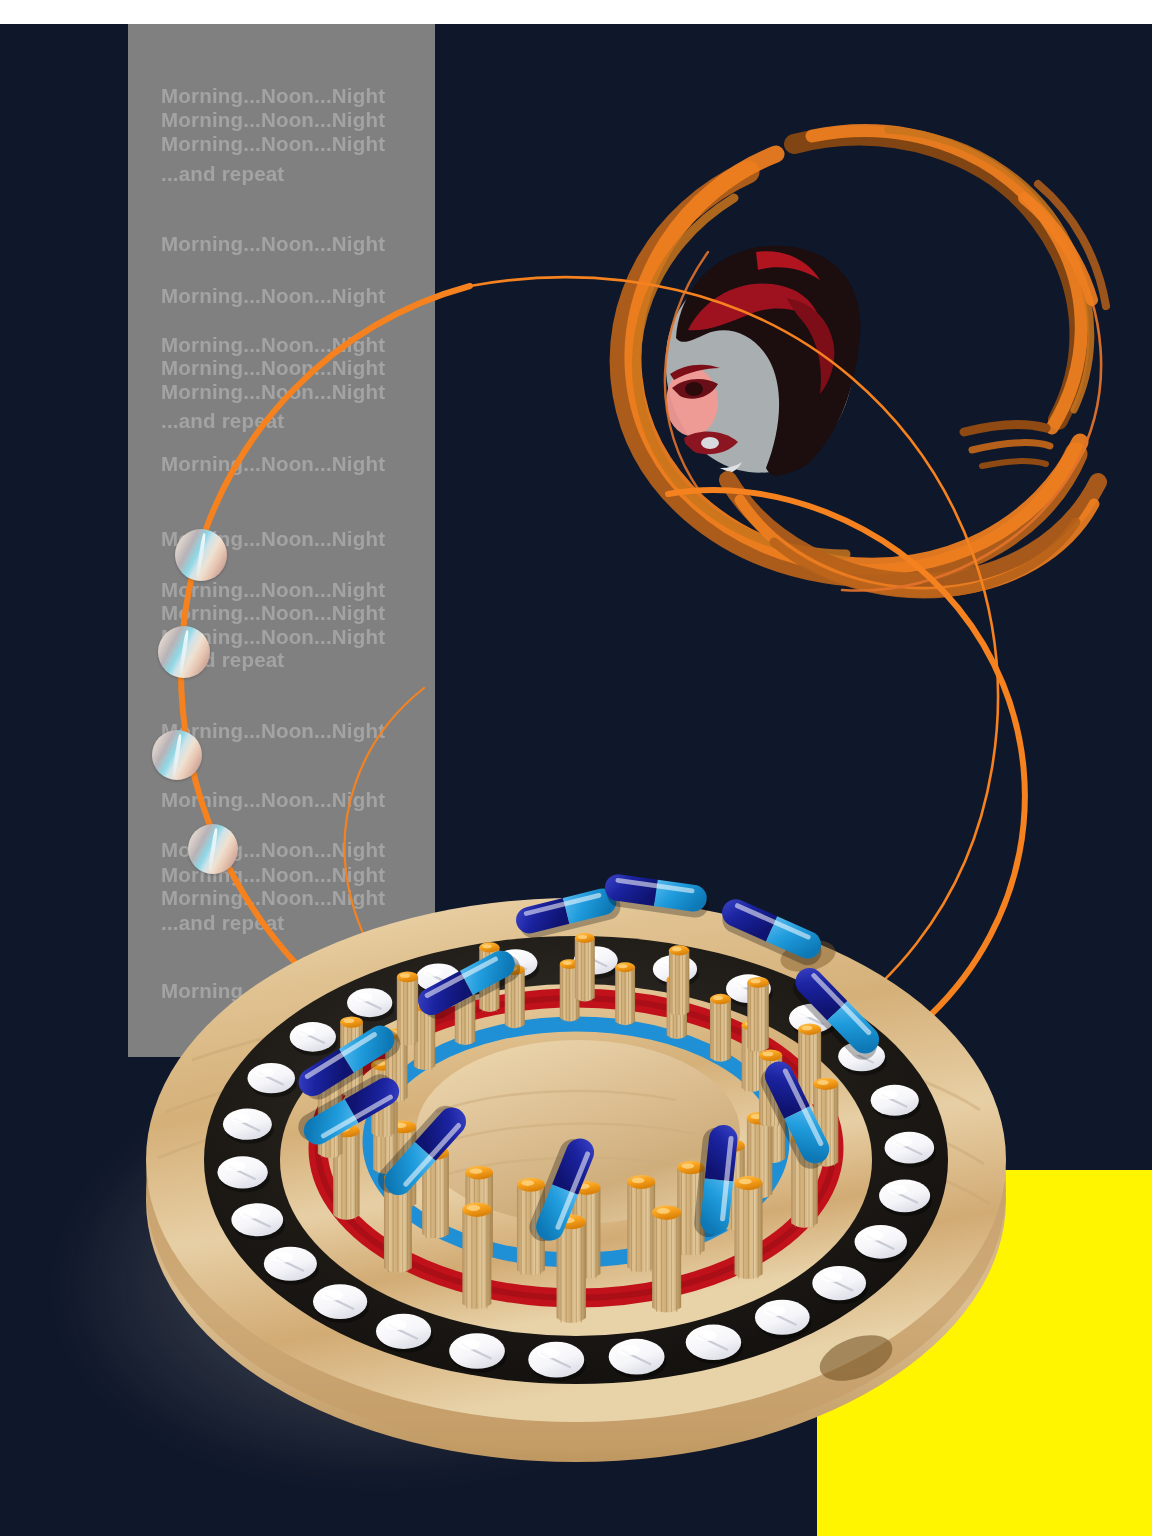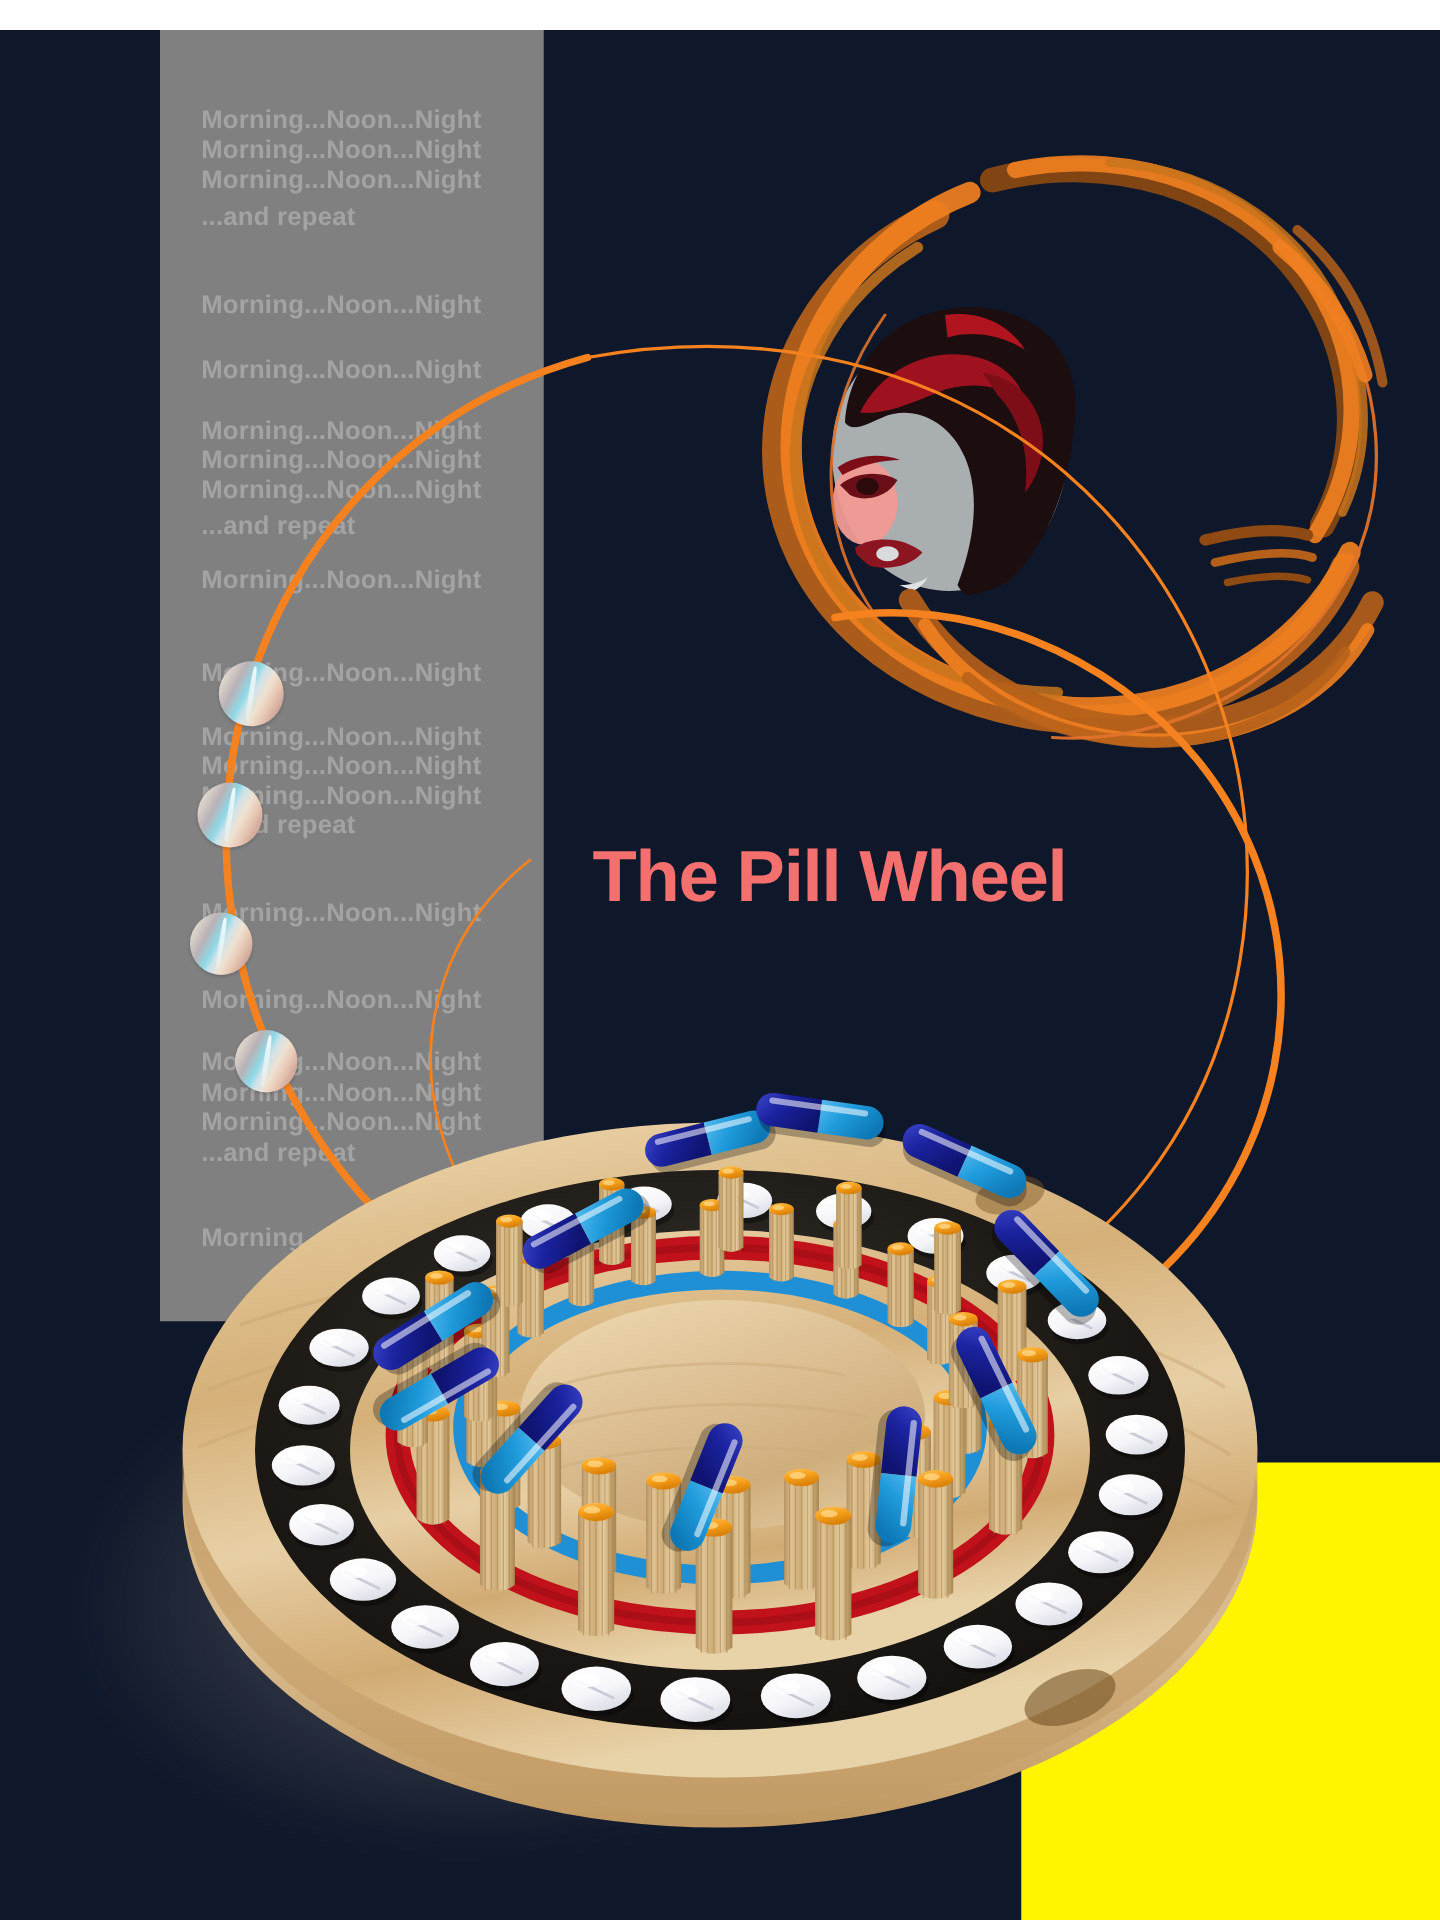--- a/index.html
+++ b/index.html
@@ -179,21 +179,20 @@
              C330,798 358,716 424,664" fill="none" stroke="#F5821F" stroke-width="2.2" stroke-linecap="round"></path>
   </svg>
 
   <div id="spiral-pills">
       <div class="irid-pill" style="left: 175px; top: 505px; width: 52px; height: 52px;"></div>
       <div class="irid-pill" style="left: 158px; top: 602px; width: 52px; height: 52px;"></div>
       <div class="irid-pill" style="left: 152px; top: 706px; width: 50px; height: 50px;"></div>
       <div class="irid-pill" style="left: 188px; top: 800px; width: 50px; height: 50px;"></div>
     </div>
 
-  <div class="title">The Pill Wheel</div>
 
   <div class="wheel-shadow"></div>
 
   <div class="wheel-wrap">
     <svg viewBox="0 0 960 740" xmlns="http://www.w3.org/2000/svg">
       <defs>
         <linearGradient id="woodTop" x1="0" y1="0" x2="0.25" y2="1">
           <stop offset="0%" stop-color="#f0d9b0"></stop>
           <stop offset="22%" stop-color="#e1c493"></stop>
           <stop offset="45%" stop-color="#d8b681"></stop>

